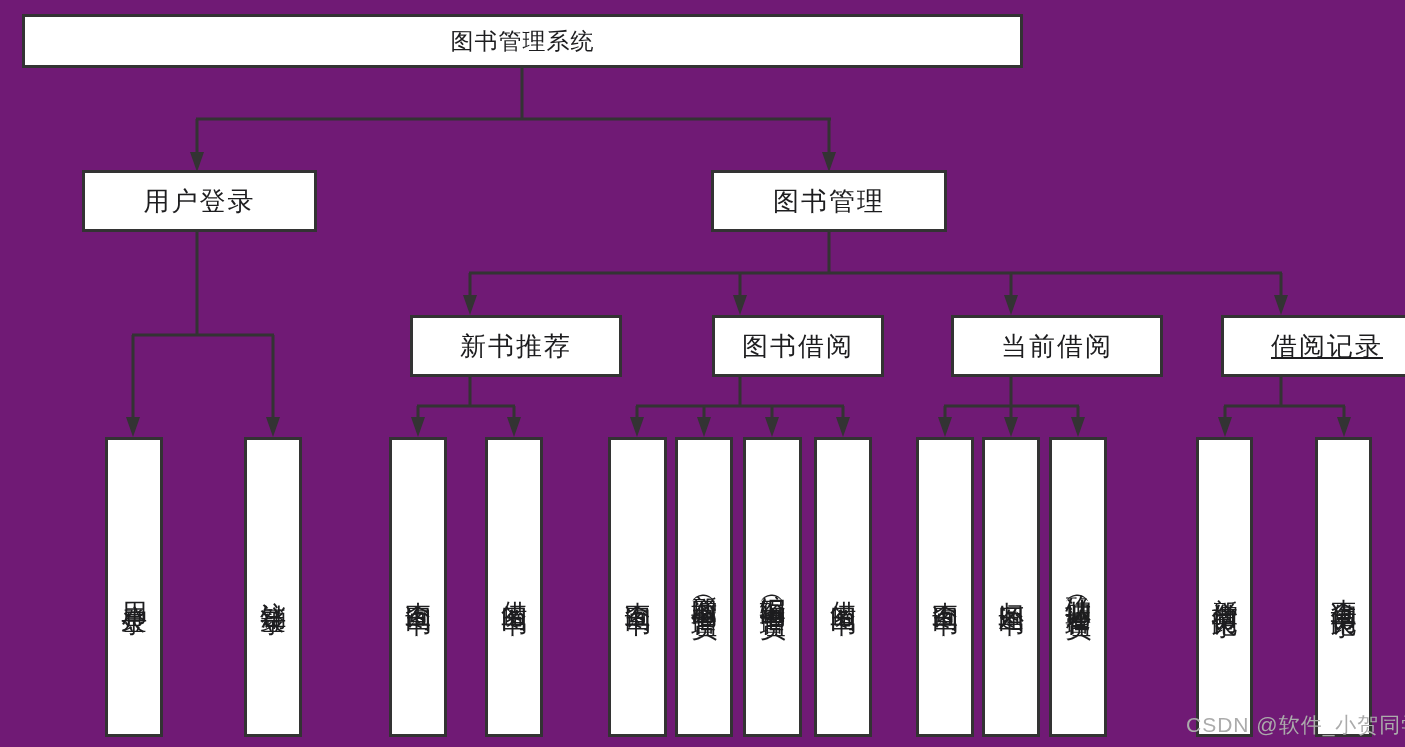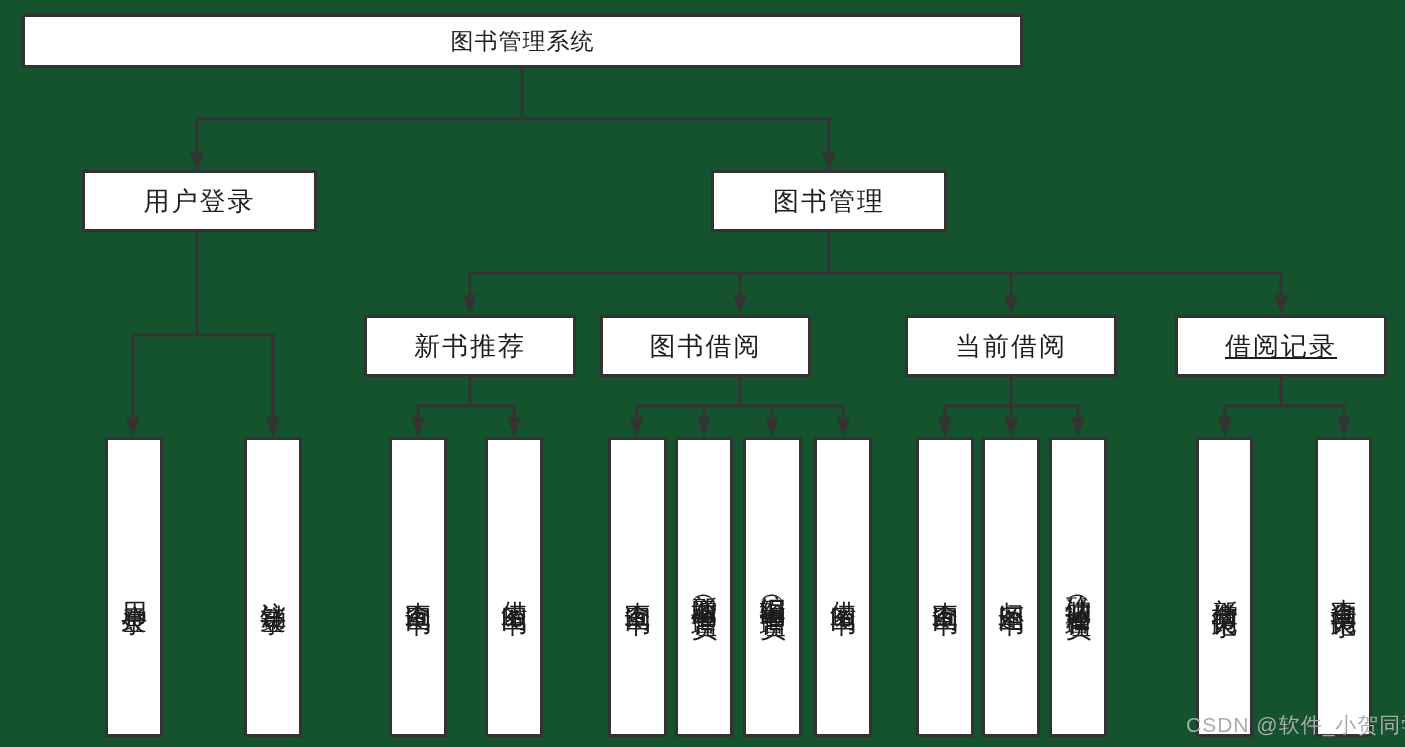--- a/index.html
+++ b/index.html
@@ -5,35 +5,35 @@
   :root{
     --line:#333333;
     --text:#1d1d1f;
     --wm:#ababab;
   }
   html,body{margin:0;padding:0;background:#ffffff;}
   body{font-family:"Liberation Sans","DejaVu Sans",sans-serif;}
   .canvas{
     position:relative;
     width:1405px;height:747px;
-    background:#14532d;
+    background:#701a75;
     overflow:hidden;
   }
   .connectors{position:absolute;left:0;top:0;}
   .box{
     position:absolute;
     box-sizing:border-box;
     border:3px solid var(--line);
     background:#ffffff;
     display:flex;align-items:center;justify-content:center;
     color:var(--text);
   }
   .box-root{left:22px;top:14px;width:1001px;height:54px;font-size:23px;letter-spacing:1px;}
   .box-l2{top:170px;height:62px;font-size:26px;letter-spacing:2px;}
-  .box-l3{top:315px;height:62px;font-size:26px;letter-spacing:2px;}
+  .box-l3{top:315px;height:62px;font-size:26px;letter-spacing:2px;margin-left:46px;}
   .leaf{
     top:437px;height:300px;width:58px;
     font-size:26px;
   }
   .leaf .vtext{
     writing-mode:vertical-rl;
     text-orientation:mixed;
     letter-spacing:3px;
     line-height:1.05;
     white-space:nowrap;
@@ -93,21 +93,21 @@
   <div class="box box-l2" style="left:82px;width:235px;">
     <span class="label">用户登录</span>
   </div>
   <div class="box box-l2" style="left:711px;width:236px;text-align:center;">
     <span class="label">图书管理</span>
   </div>
 
   <div class="box box-l3" style="left:364px;width:212px;">
     <span class="label">新书推荐</span>
   </div>
-  <div class="box box-l3" style="left:600px;width:211px;">
+  <div class="box box-l3" style="left:666px;width:172px;">
     <span class="label">图书借阅</span>
   </div>
   <div class="box box-l3" style="left:905px;width:212px;justify-content:center;">
     <span class="label">当前借阅</span>
   </div>
   <div class="box box-l3" style="left:1175px;width:212px;text-decoration:underline;">
     <span class="label">借阅记录</span>
   </div>
 
   <div class="box leaf" style="left:105px;">

